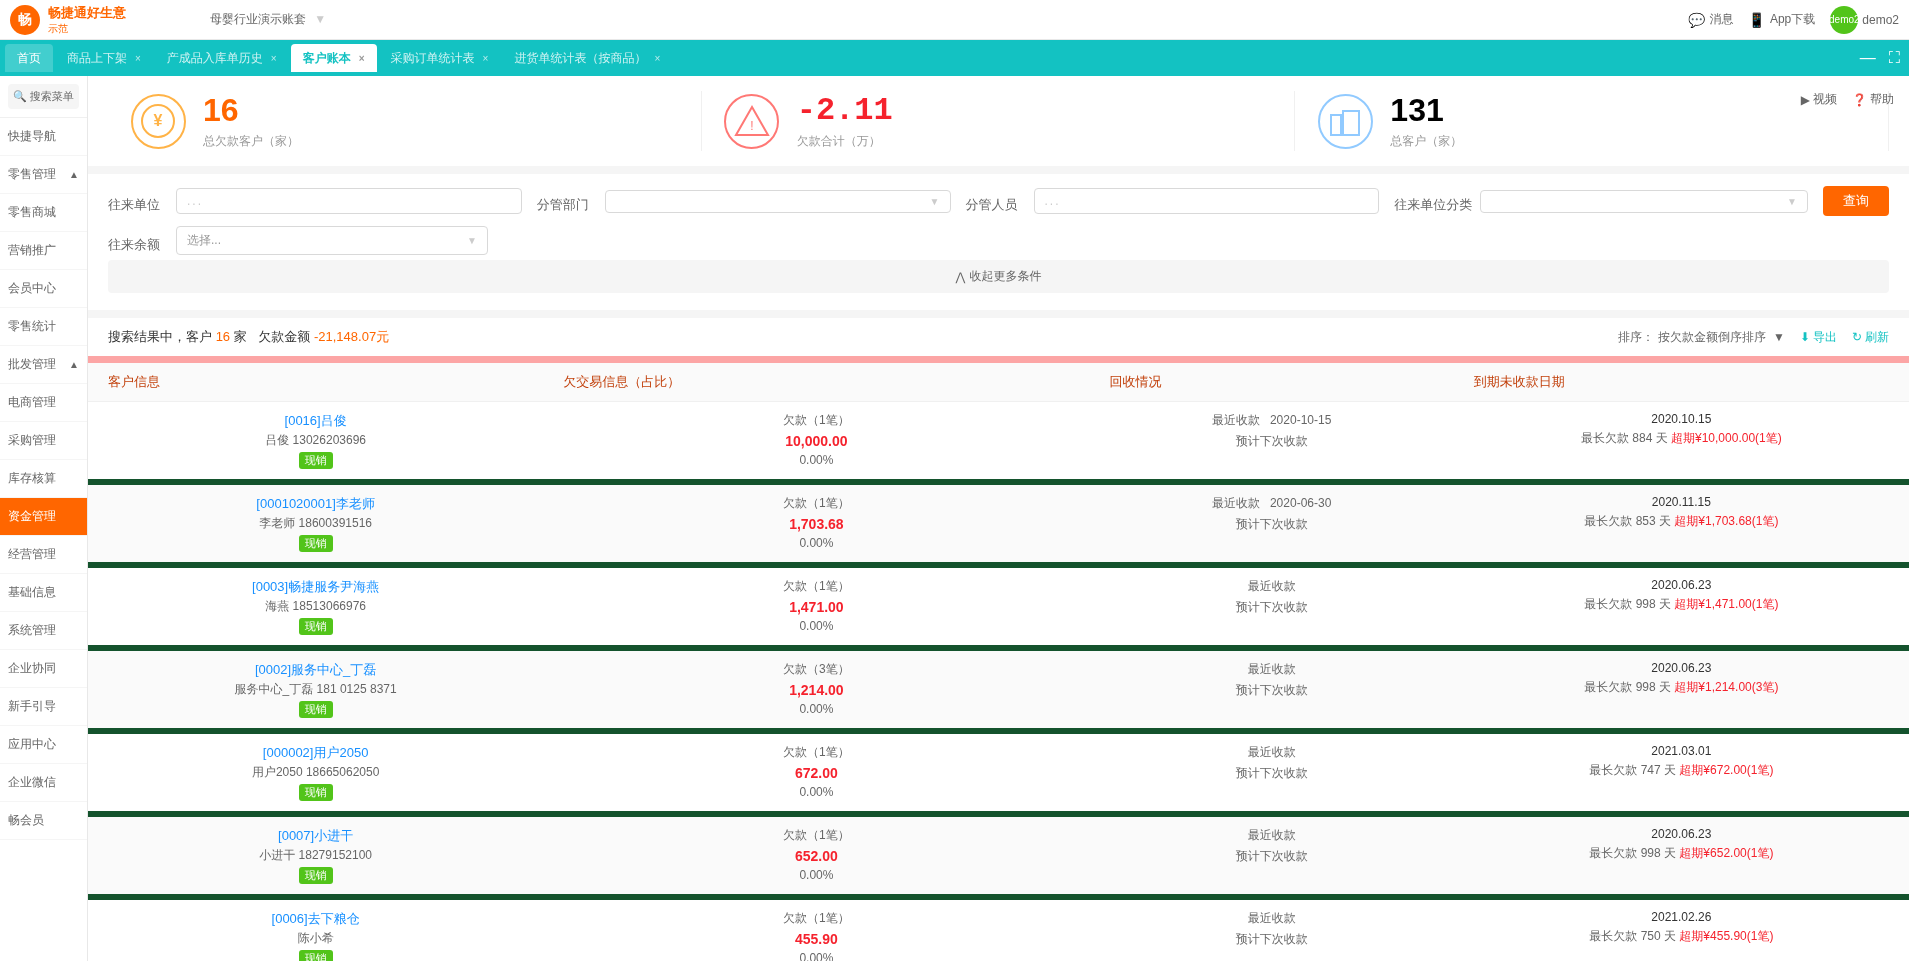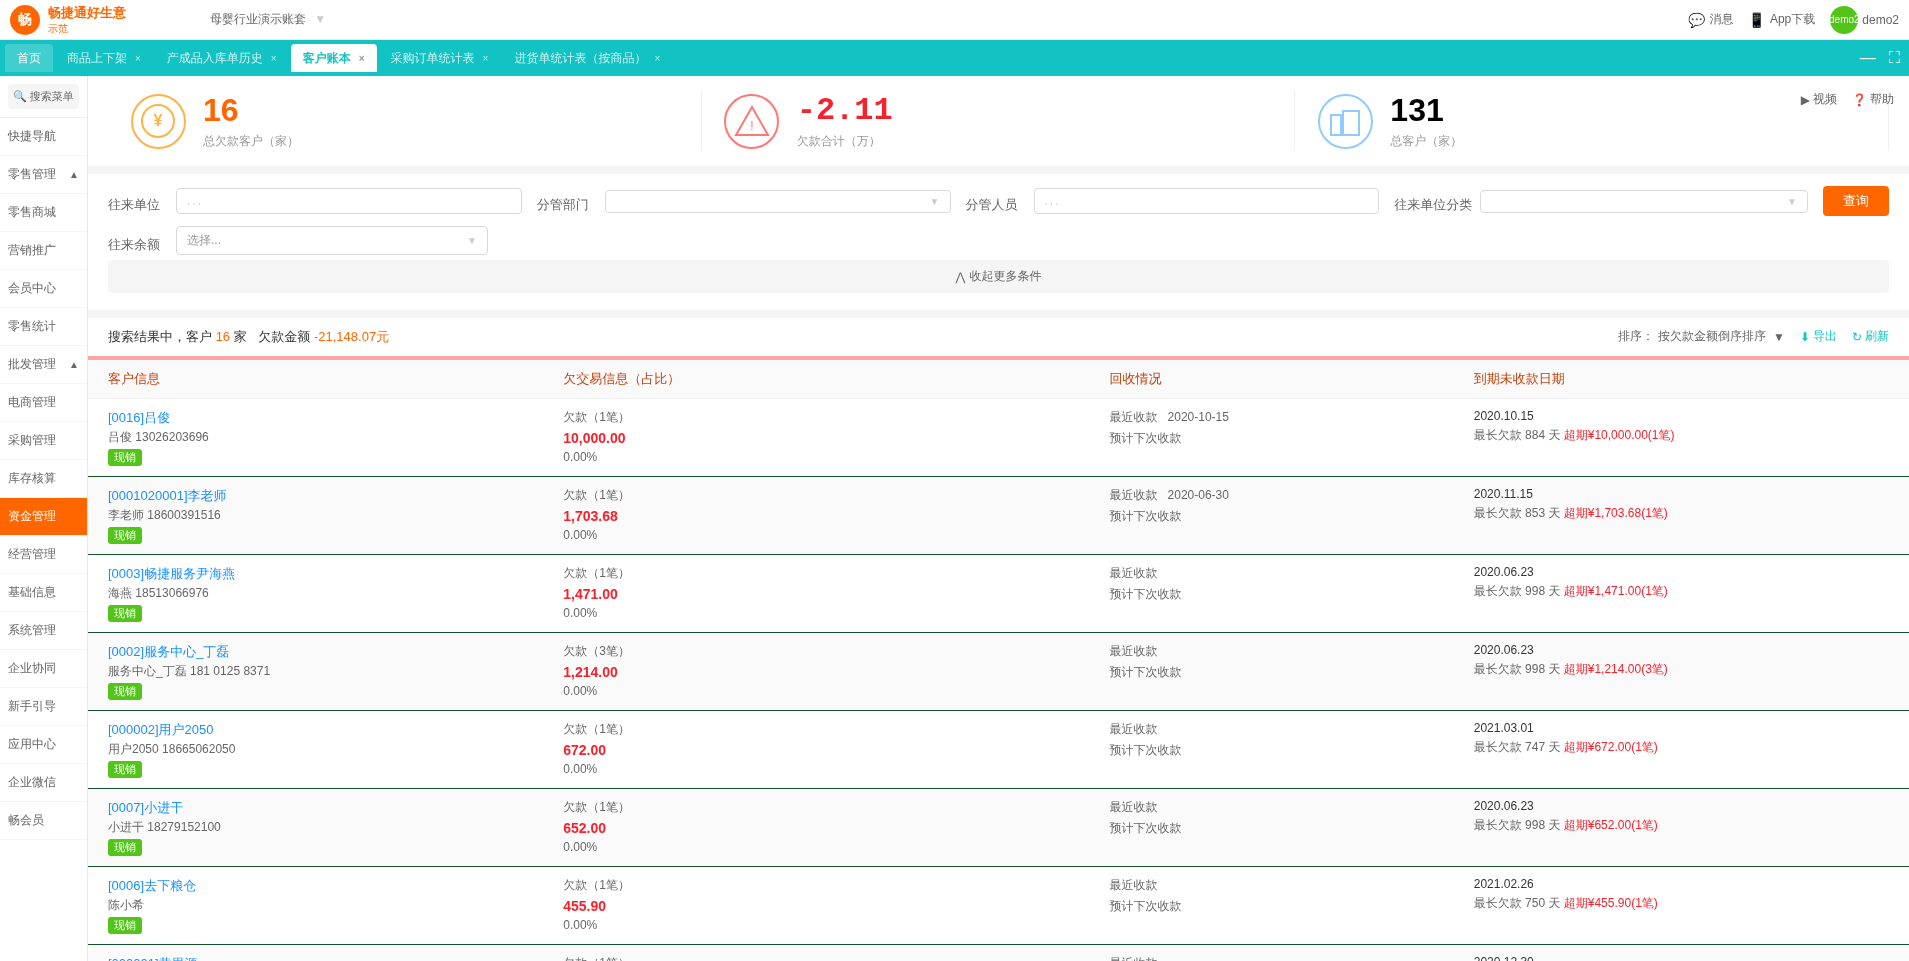--- a/index.html
+++ b/index.html
@@ -59,31 +59,31 @@
     .filter-label { font-size: 13px; color: #666; white-space: nowrap; min-width: 60px; margin-top: 8px; }
     .filter-input { flex: 1; border: 1px solid #d9d9d9; border-radius: 4px; padding: 5px 10px; font-size: 12px; display: flex; align-items: center; justify-content: space-between; cursor: pointer; }
     .filter-select { flex: 1; border: 1px solid #d9d9d9; border-radius: 4px; padding: 5px 10px; font-size: 12px; display: flex; align-items: center; justify-content: space-between; cursor: pointer; }
     .filter-select-arrow { color: #ccc; font-size: 10px; }
     .filter-btn-query { background: #ff6600; color: white; border: none; border-radius: 4px; padding: 6px 20px; font-size: 13px; cursor: pointer; }
     .filter-row2 { display: flex; align-items: center; gap: 15px; }
     .collapse-btn { text-align: center; padding: 8px; cursor: pointer; color: #666; font-size: 12px; display: flex; align-items: center; justify-content: center; gap: 4px; background: #f5f5f5; border-radius: 4px; margin: 5px 0; }
 
     
     .results-area { background: #fff; }
-    .results-header { padding: 10px 20px; display: flex; align-items: flex-start; justify-content: space-between; border-bottom: 4px solid #fca5a5; }
+    .results-header { padding: 10px 20px; display: flex; align-items: center; justify-content: space-between; border-bottom: 7px solid #fca5a5; }
     .results-info { font-size: 13px; color: #333; }
     .results-info .highlight { color: #ff6600; }
     .results-actions { display: flex; align-items: center; gap: 15px; font-size: 12px; color: #666; }
     .sort-select { display: flex; align-items: center; gap: 4px; cursor: pointer; }
     .action-btn { display: flex; align-items: center; gap: 3px; cursor: pointer; color: #13c2c2; }
 
     
     .data-table { width: 100%; border-collapse: collapse; }
     .data-table th { background: #fafafa; padding: 10px 20px; font-size: 13px; color: #c2410c; font-weight: normal; text-align: left; border-bottom: 1px solid #f0f0f0; }
-    .data-table td { padding: 10px 20px; border-bottom: 1px solid #14532d; font-size: 13px; vertical-align: top; }
+    .data-table td { padding: 10px 20px; border-bottom: 6px solid #14532d; font-size: 13px; vertical-align: top; text-align: center; }
     .customer-name { color: #1890ff; cursor: pointer; font-size: 13px; }
     .customer-phone { color: #666; font-size: 12px; margin-top: 2px; }
     .customer-tag { display: inline-block; background: #52c41a; color: white; border-radius: 3px; padding: 1px 6px; font-size: 11px; margin-top: 3px; }
     .debt-count { color: #666; font-size: 12px; }
     .debt-amount { color: #f5222d; font-size: 14px; font-weight: bold; margin-top: 4px; }
     .debt-percent { color: #666; font-size: 12px; margin-top: 4px; }
     .recent-pay { color: #666; font-size: 12px; }
     .next-pay { color: #666; font-size: 12px; margin-top: 4px; }
     .overdue-date { font-size: 12px; color: #333; }
     .overdue-days { font-size: 12px; color: #666; margin-top: 4px; }

